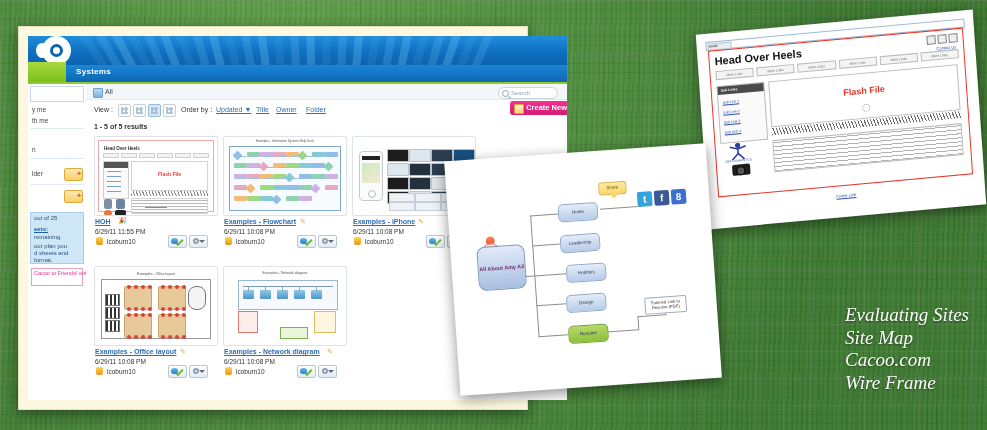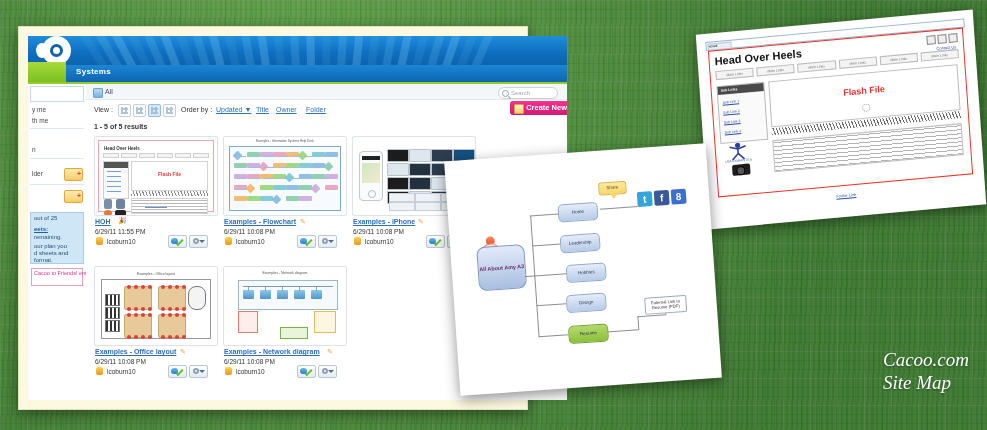--- a/index.html
+++ b/index.html
@@ -630,15 +630,17 @@
   <div class="smShare" style="left:152px;top:32px;width:26px;height:11px">Share</div>
 
   <div class="soc" style="left:190px;top:44px;background:#33a4dc">t</div>
   <div class="soc" style="left:207px;top:44px;background:#3b5998">f</div>
   <div class="soc" style="left:224px;top:44px;background:#3d6fd0">8</div>
 
   <div class="smExt" style="left:190px;top:150px;width:42px;height:17px">External Link to Resume (PDF)</div>
 </div>
 
 <div id="caption">
+  <div>Evaluating Sites</div>
+  <div>Site Map</div>
   <div>Cacoo.com</div>
-  <div>Site Map</div>
+  <div>Wire Frame</div>
 </div>
 
 </body></html>

